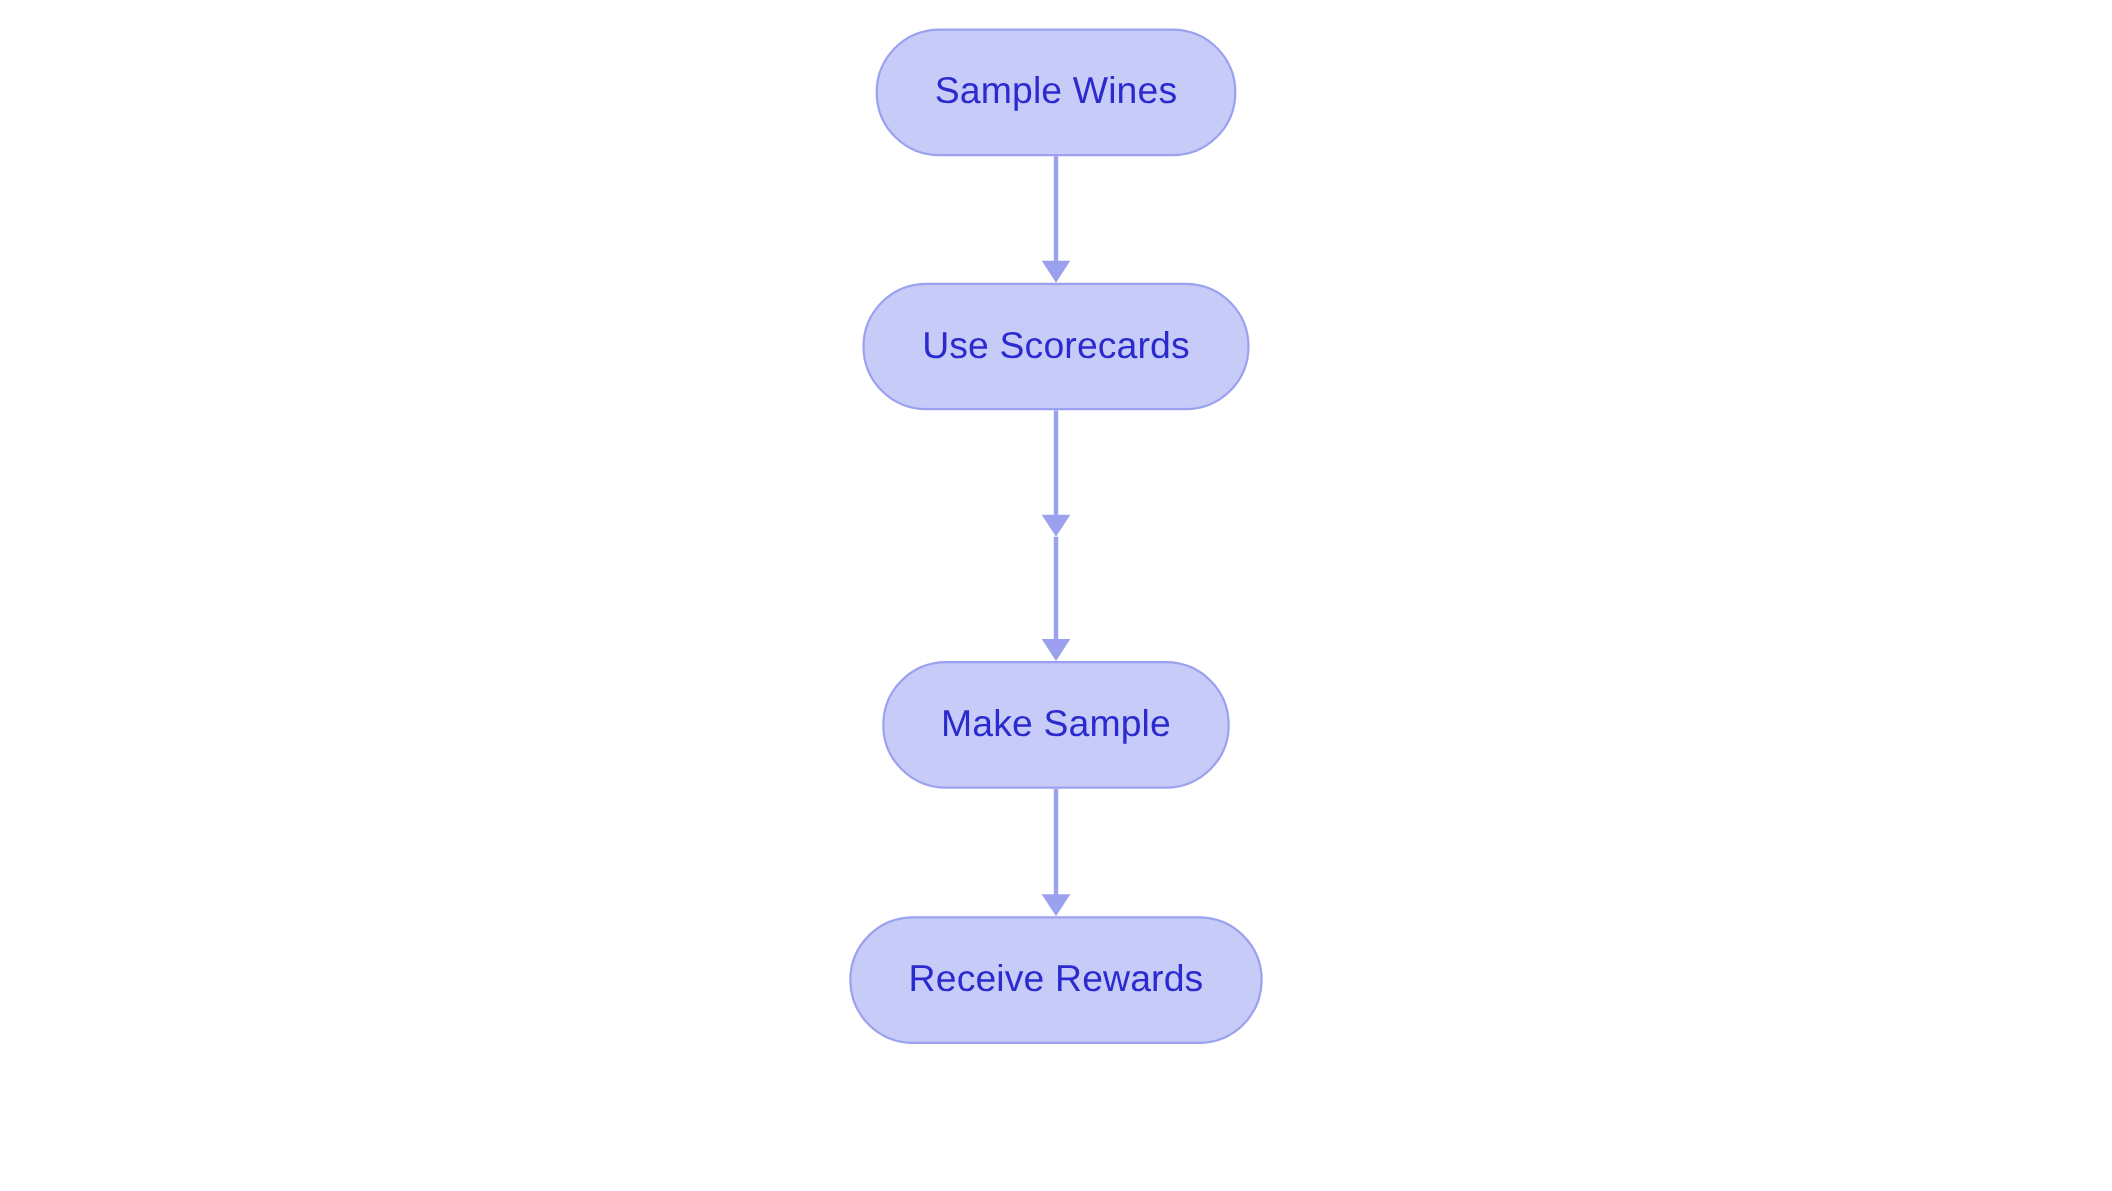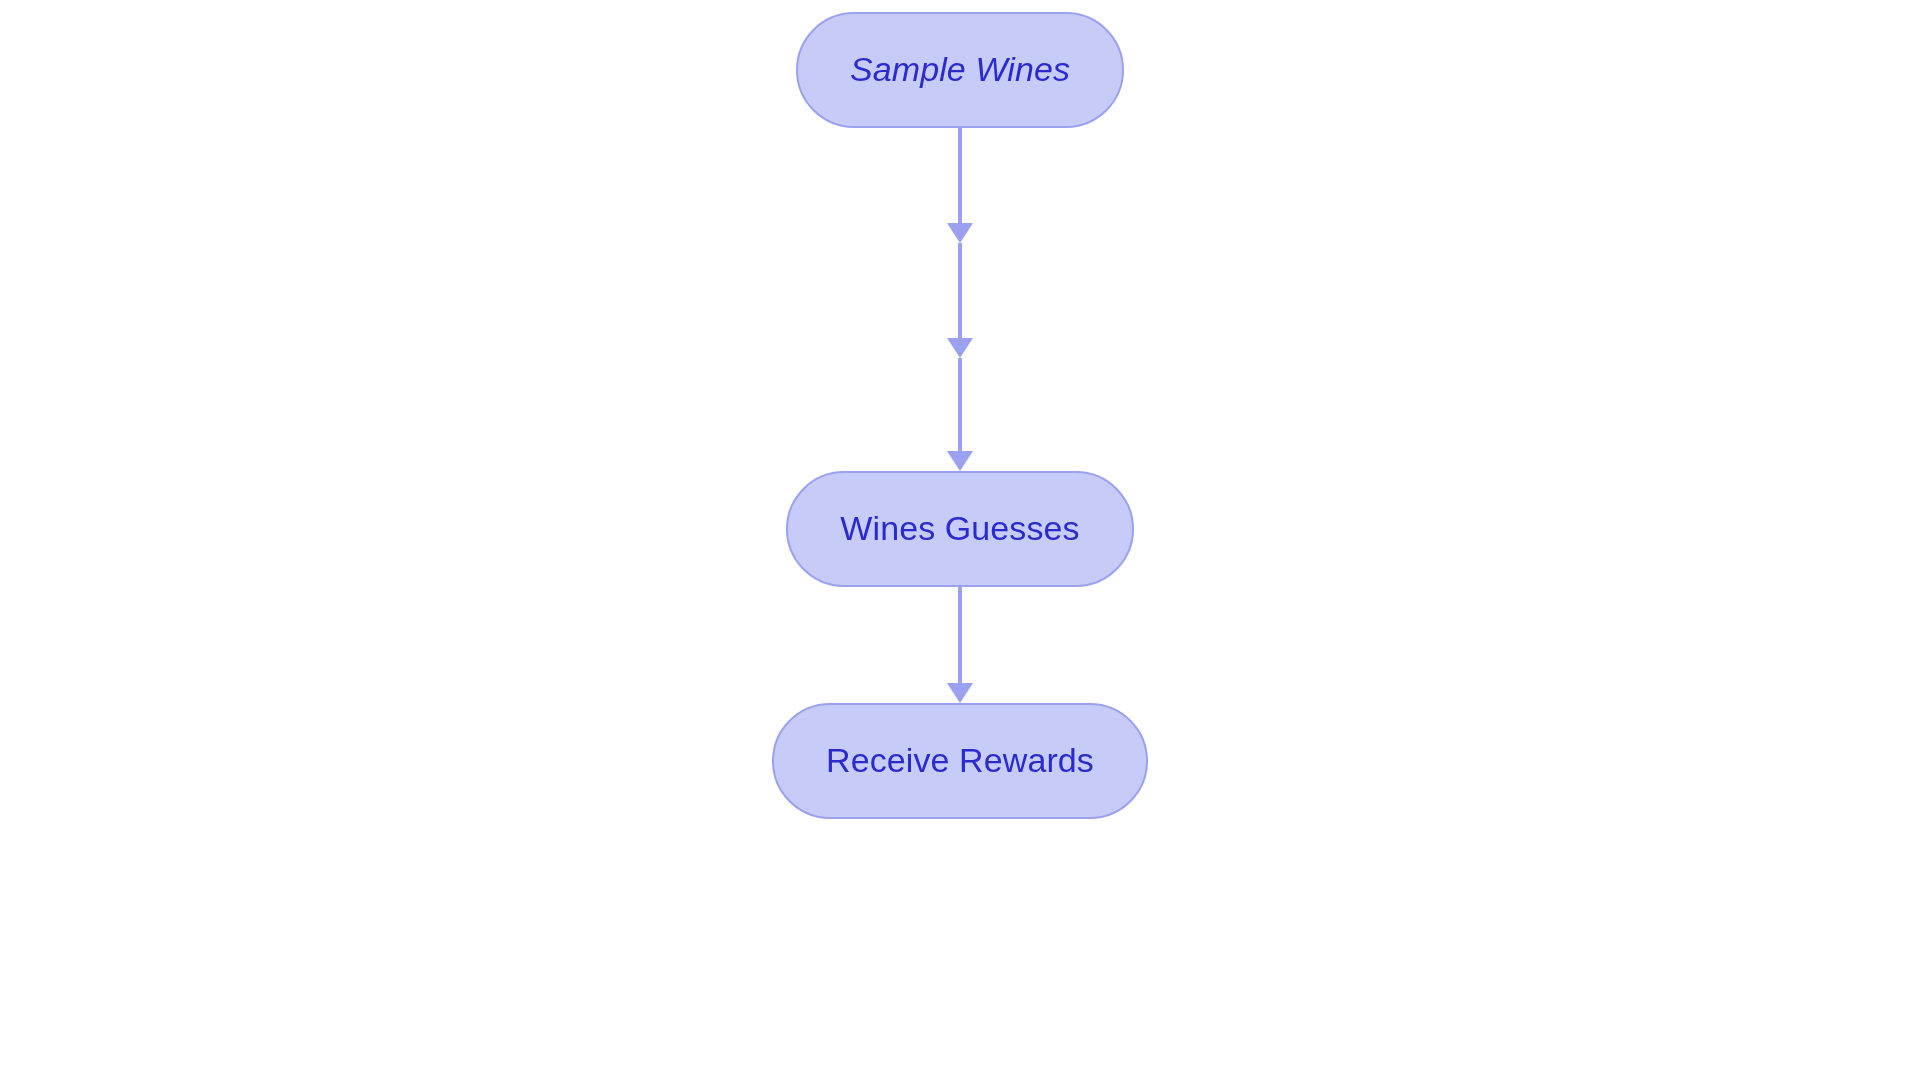--- a/index.html
+++ b/index.html
@@ -84,43 +84,46 @@
     margin-top: -1px;
   }
 </style>
 </head>
 <body>
 
 <div id="flowchart-canvas">
 
   <div class="flow-column">
 
-    <div class="flow-node" style="margin-top:12px;font-style:italic;">
+    <div class="flow-node" style="margin-top:26px;">
       <span class="node-label">Sample Wines</span>
     </div>
 
     <div class="flow-connector" style="height:115px;">
       <div class="connector-line"></div>
       <div class="connector-arrowhead"></div>
     </div>
 
+    <div class="flow-node">
+      <span class="node-label">Use Scorecards</span>
+    </div>
 
     <div class="flow-connector" style="height:115px;">
       <div class="connector-line"></div>
       <div class="connector-arrowhead"></div>
     </div>
 
 
     <div class="flow-connector" style="height:113px;">
       <div class="connector-line"></div>
       <div class="connector-arrowhead"></div>
     </div>
 
     <div class="flow-node">
-      <span class="node-label">Wines Guesses</span>
+      <span class="node-label">Make Sample</span>
     </div>
 
     <div class="flow-connector" style="height:116px;">
       <div class="connector-line"></div>
       <div class="connector-arrowhead"></div>
     </div>
 
     <div class="flow-node">
       <span class="node-label">Receive Rewards</span>
     </div>

